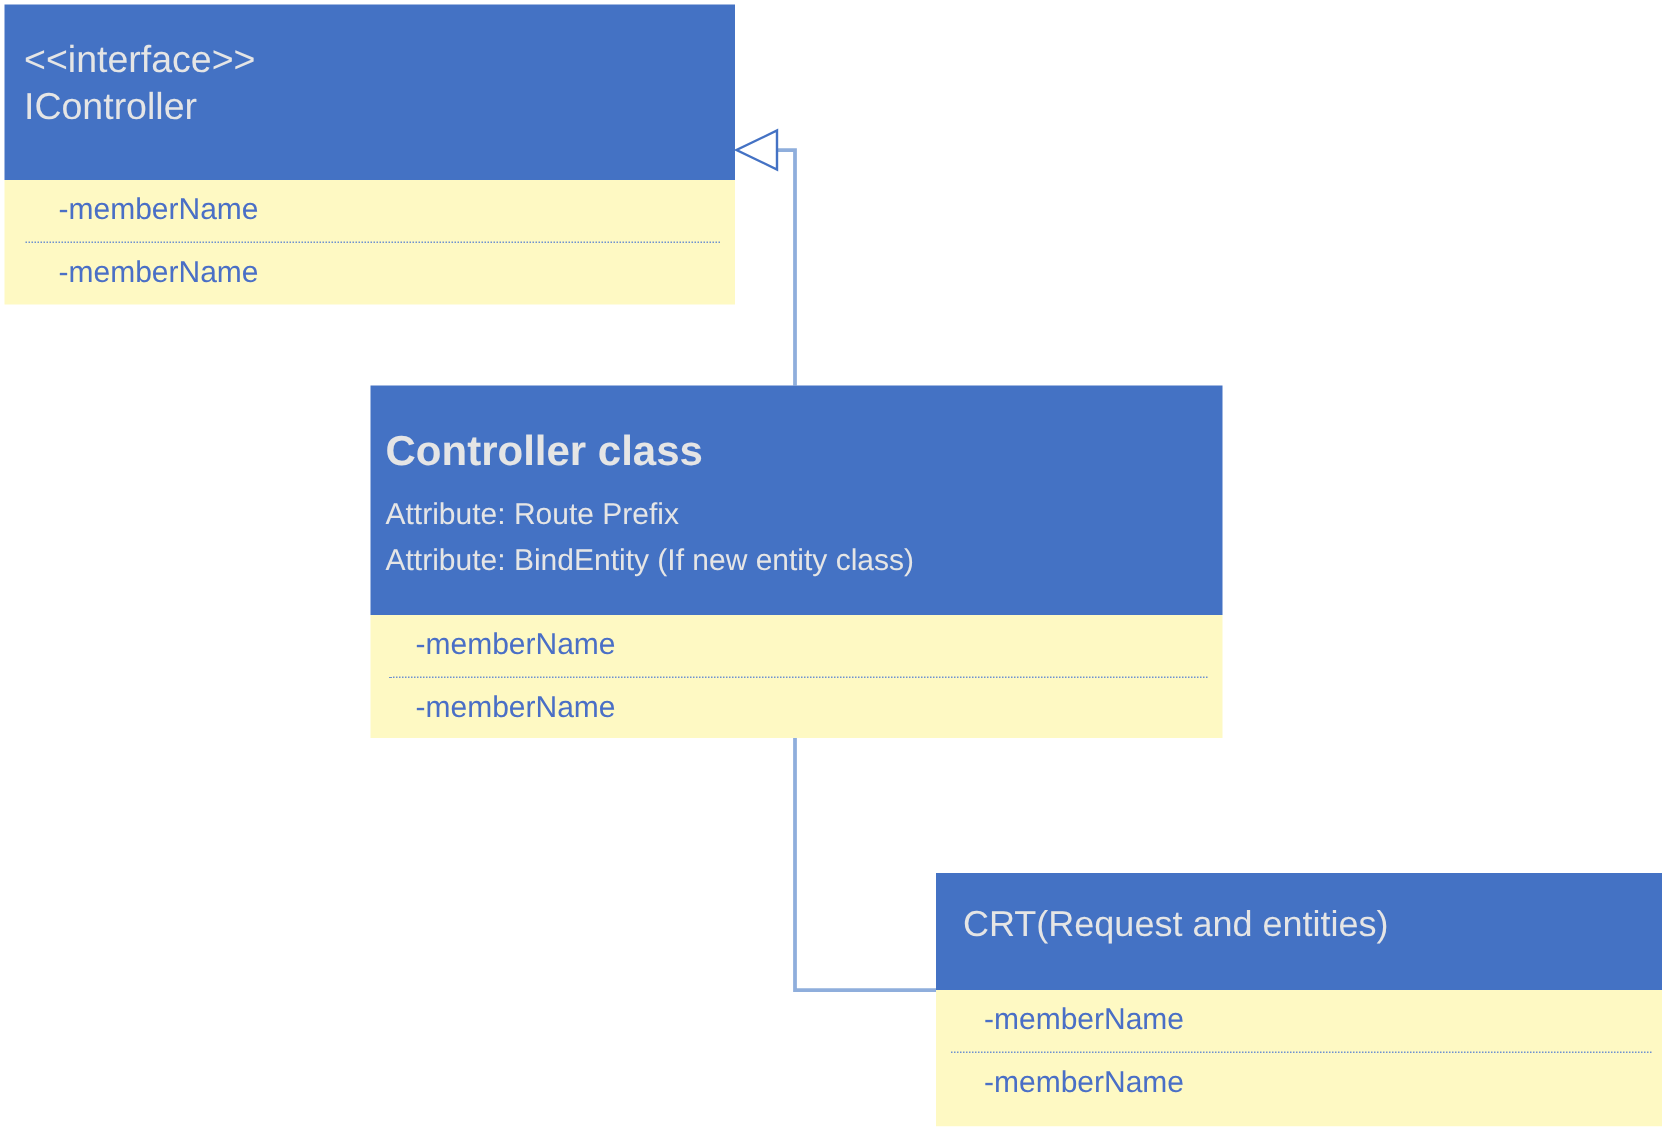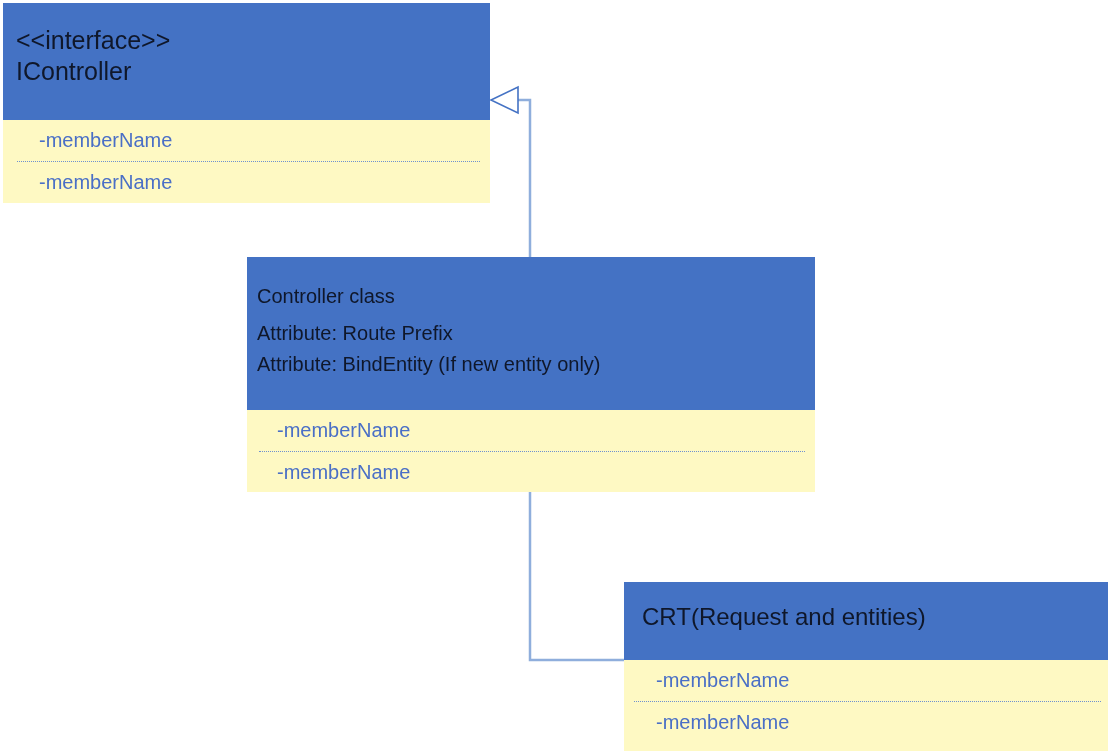--- a/index.html
+++ b/index.html
@@ -32,21 +32,21 @@
   }
 
   
   .class-box {
     position: absolute;
     box-sizing: border-box;
   }
 
   .class-header {
     background: #4472C4;
-    color: #0f172a;
+    color: #e5e5e5;
     box-sizing: border-box;
     overflow: hidden;
   }
 
   .class-title {
     display: block;
     white-space: pre-line;
     line-height: 1.22;
   }
 
@@ -107,22 +107,23 @@
     left: 247px;
     top: 257px;
     width: 568px;
     height: 235px;
   }
   #box-controller .class-header {
     height: 153px;
     padding: 27px 0 0 10px;
   }
   #box-controller .class-title {
-    font-size: 20px;
+    font-size: 28px;
     margin-bottom: 12px;
+    font-weight: bold;
   }
   #box-controller .class-subline {
     font-size: 20px;
     margin-top: 5px;
   }
   #box-controller .class-members {
     height: 82px;
   }
   #box-controller .member-row {
     height: 41px;
@@ -185,21 +186,21 @@
       <div class="member-row">-memberName</div>
       <div class="member-sep"></div>
       <div class="member-row">-memberName</div>
     </div>
   </div>
 
   <div class="class-box" id="box-controller">
     <div class="class-header">
       <span class="class-title">Controller class</span>
       <span class="class-subline">Attribute: Route Prefix</span>
-      <span class="class-subline">Attribute: BindEntity (If new entity only)</span>
+      <span class="class-subline">Attribute: BindEntity (If new entity class)</span>
     </div>
     <div class="class-members">
       <div class="member-row">-memberName</div>
       <div class="member-sep"></div>
       <div class="member-row">-memberName</div>
     </div>
   </div>
 
   <div class="class-box" id="box-crt">
     <div class="class-header">

